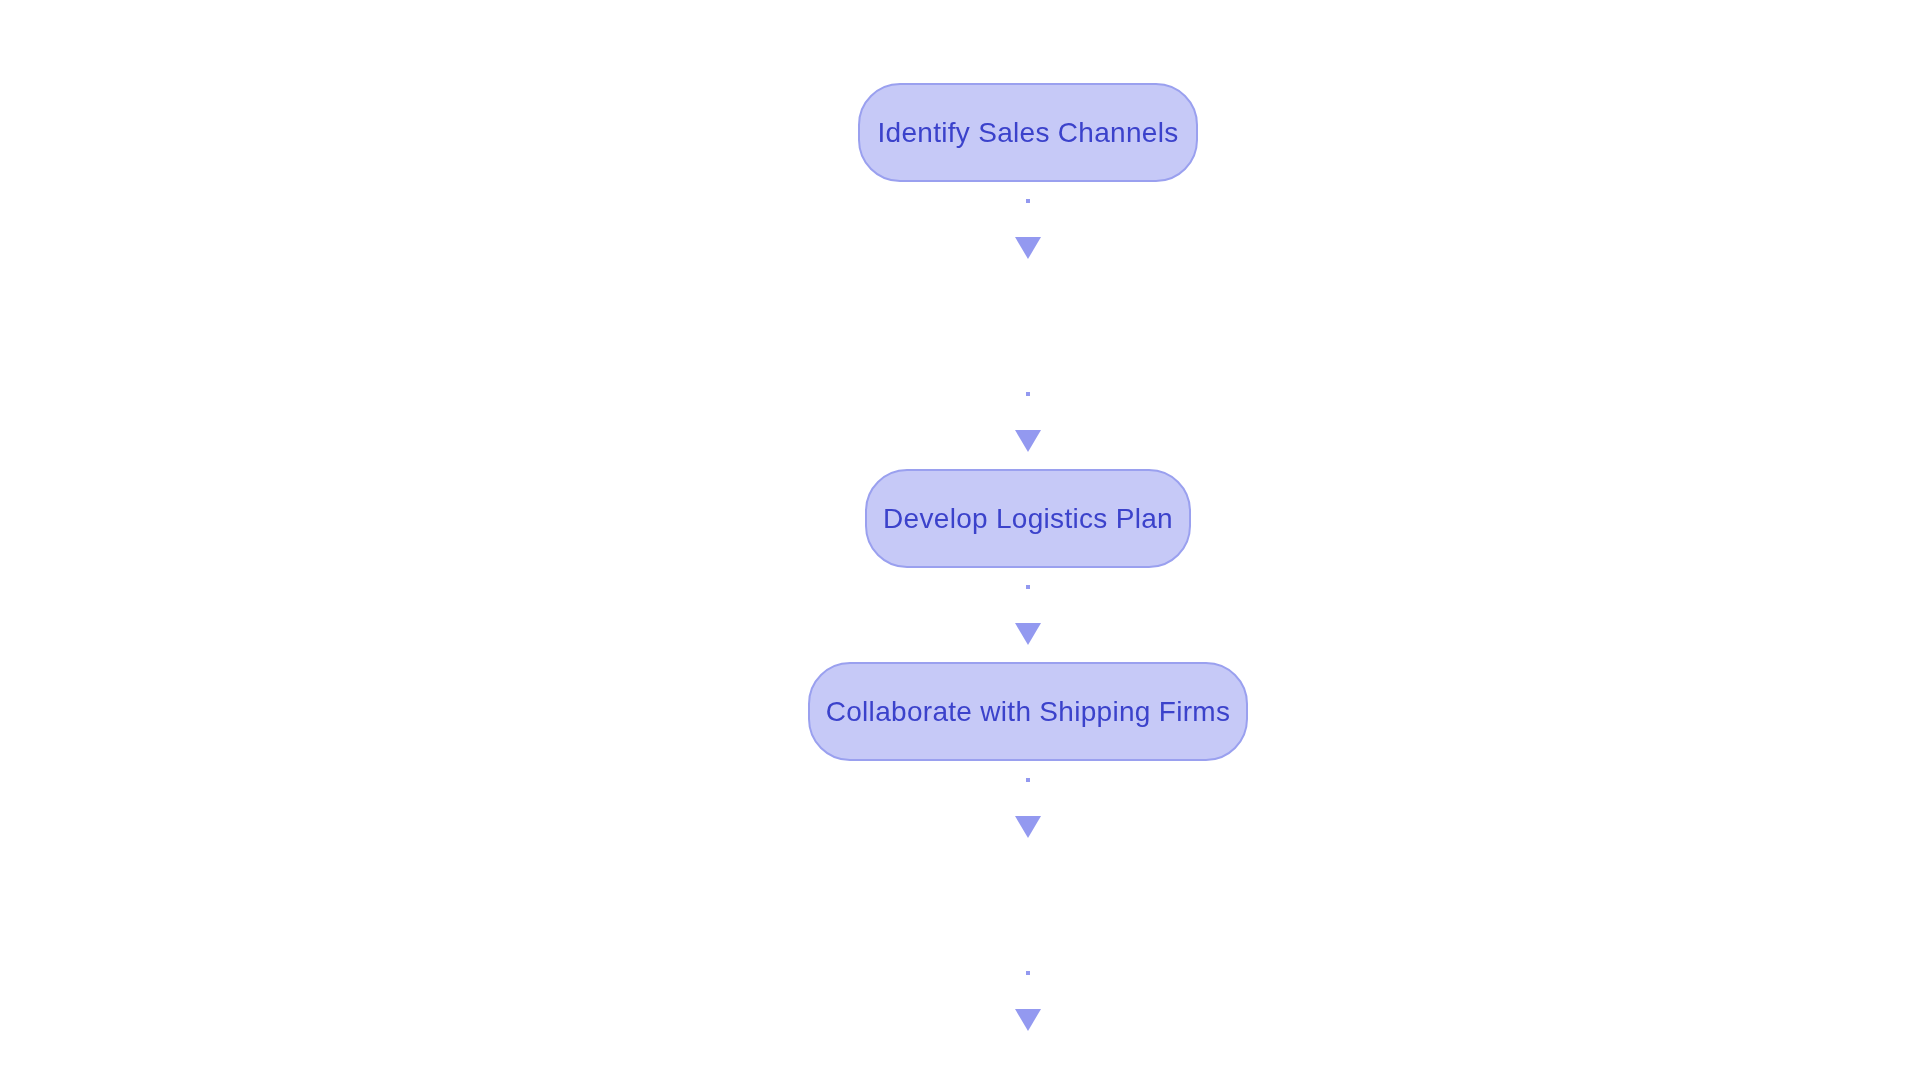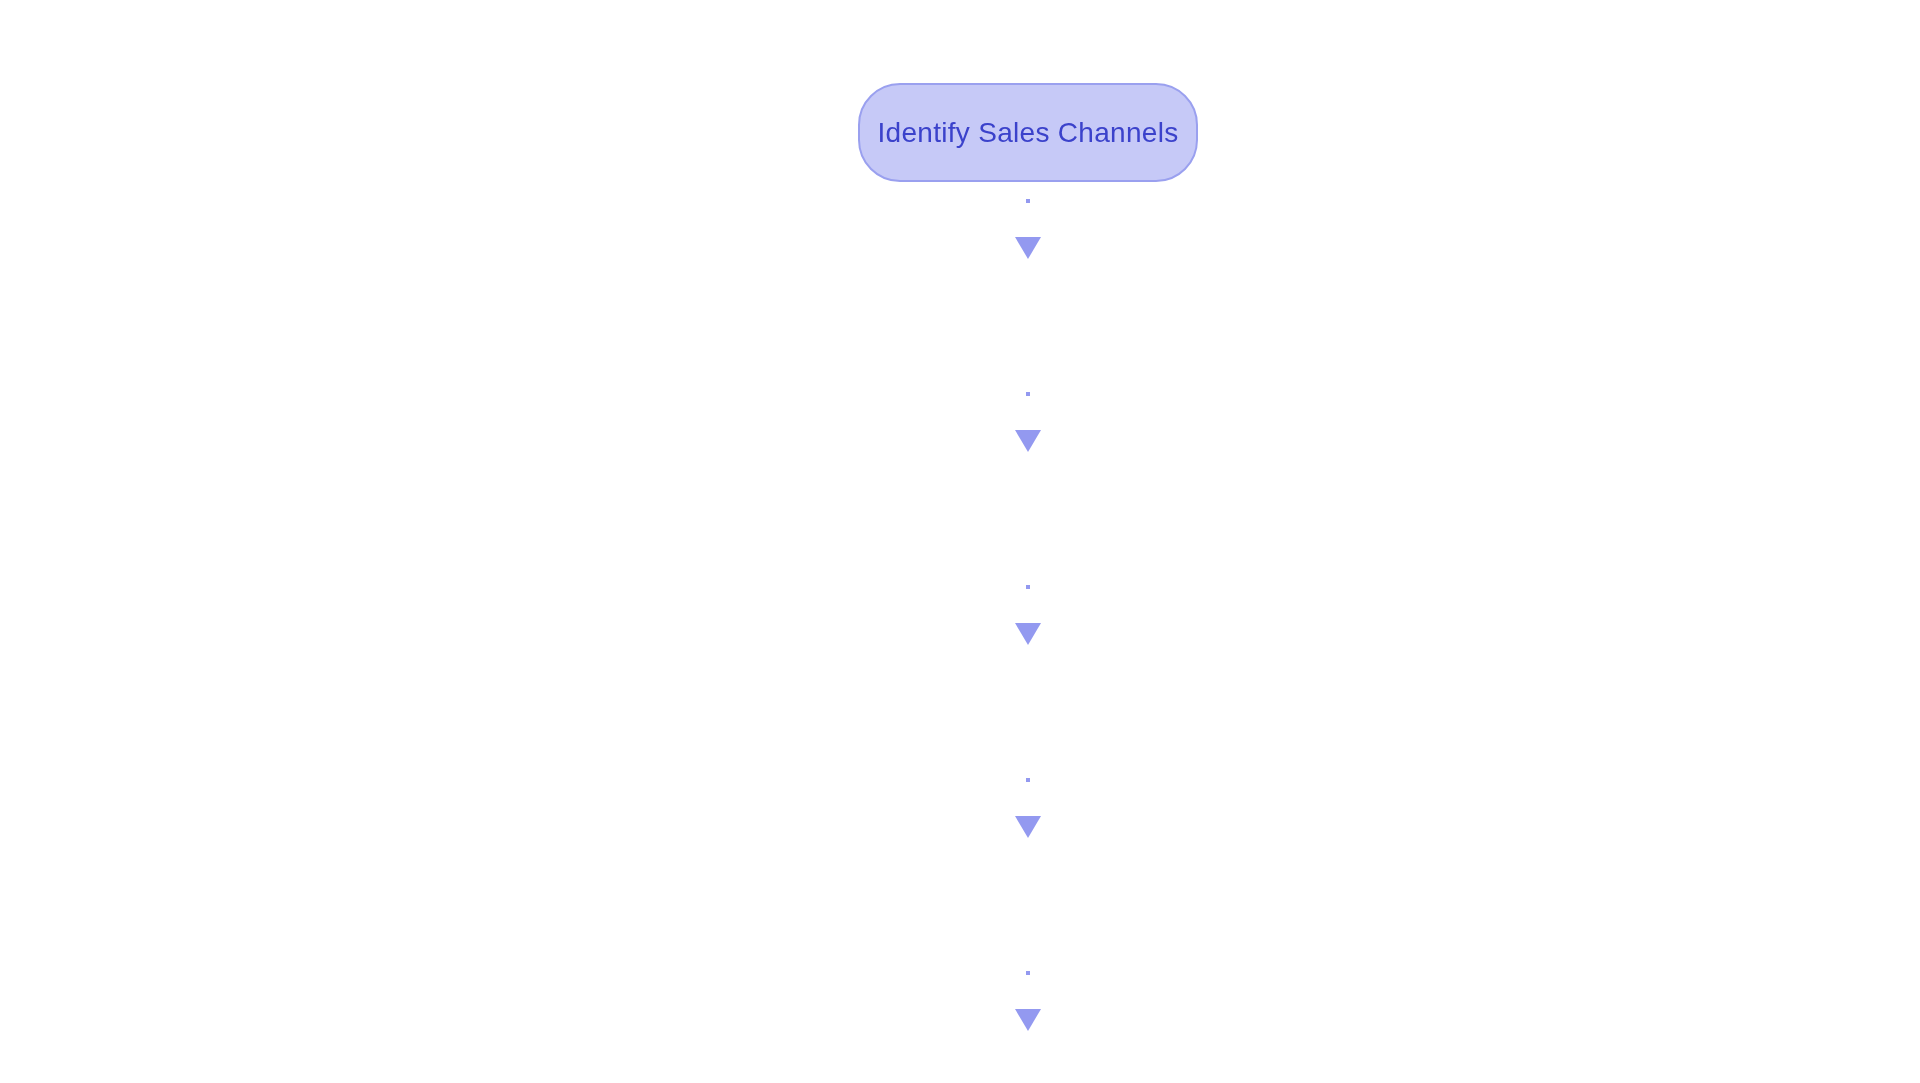--- a/index.html
+++ b/index.html
@@ -75,26 +75,32 @@
     <div class="line"></div>
     <div class="head"></div>
   </div>
 
 
   <div class="connector" style="top:307px;">
     <div class="line"></div>
     <div class="head"></div>
   </div>
 
+  <div class="node" style="top:401px; width:326px;">
+    <span class="node-label">Develop Logistics Plan</span>
+  </div>
 
   <div class="connector" style="top:500px;">
     <div class="line"></div>
     <div class="head"></div>
   </div>
 
+  <div class="node" style="top:594px; width:440px;">
+    <span class="node-label">Collaborate with Shipping Firms</span>
+  </div>
 
   <div class="connector" style="top:693px;">
     <div class="line"></div>
     <div class="head"></div>
   </div>
 
 
   <div class="connector" style="top:886px;">
     <div class="line"></div>
     <div class="head"></div>

